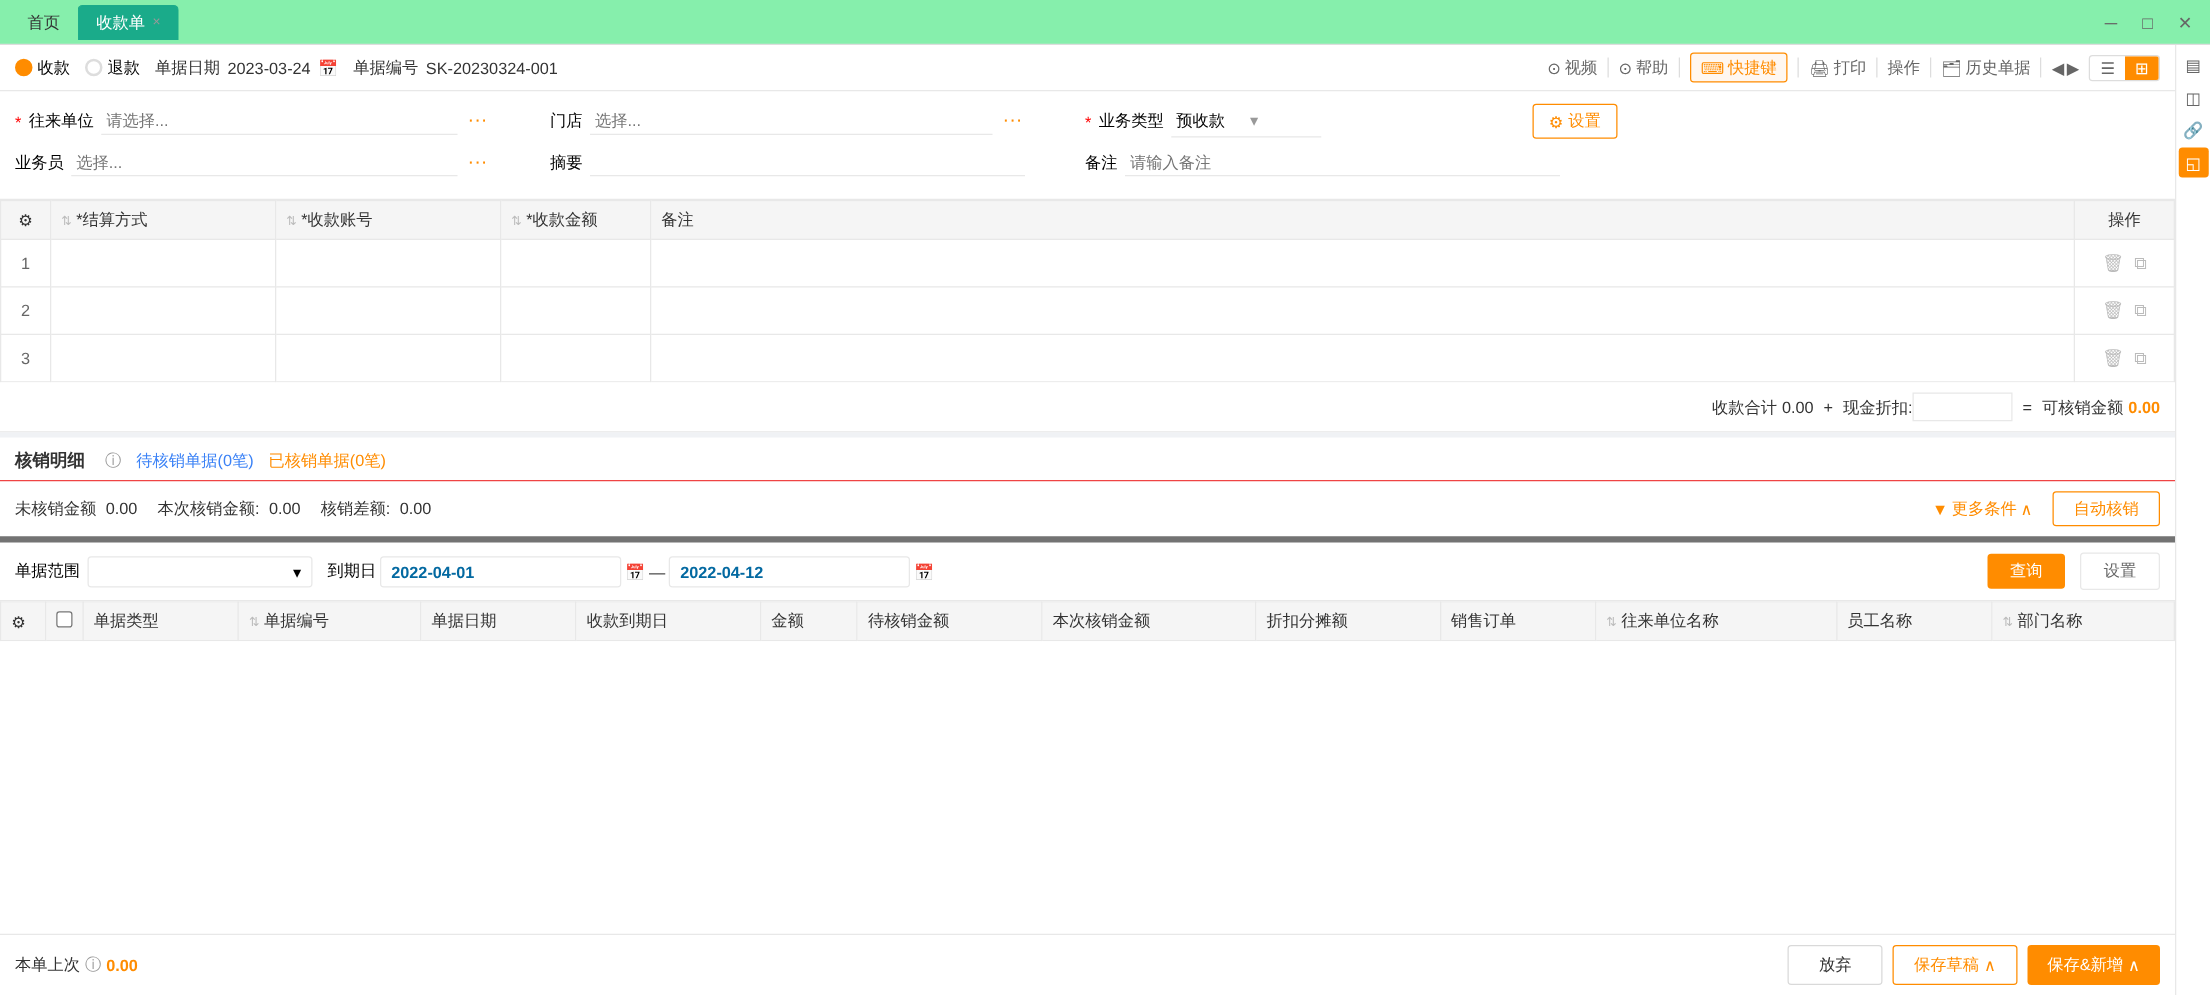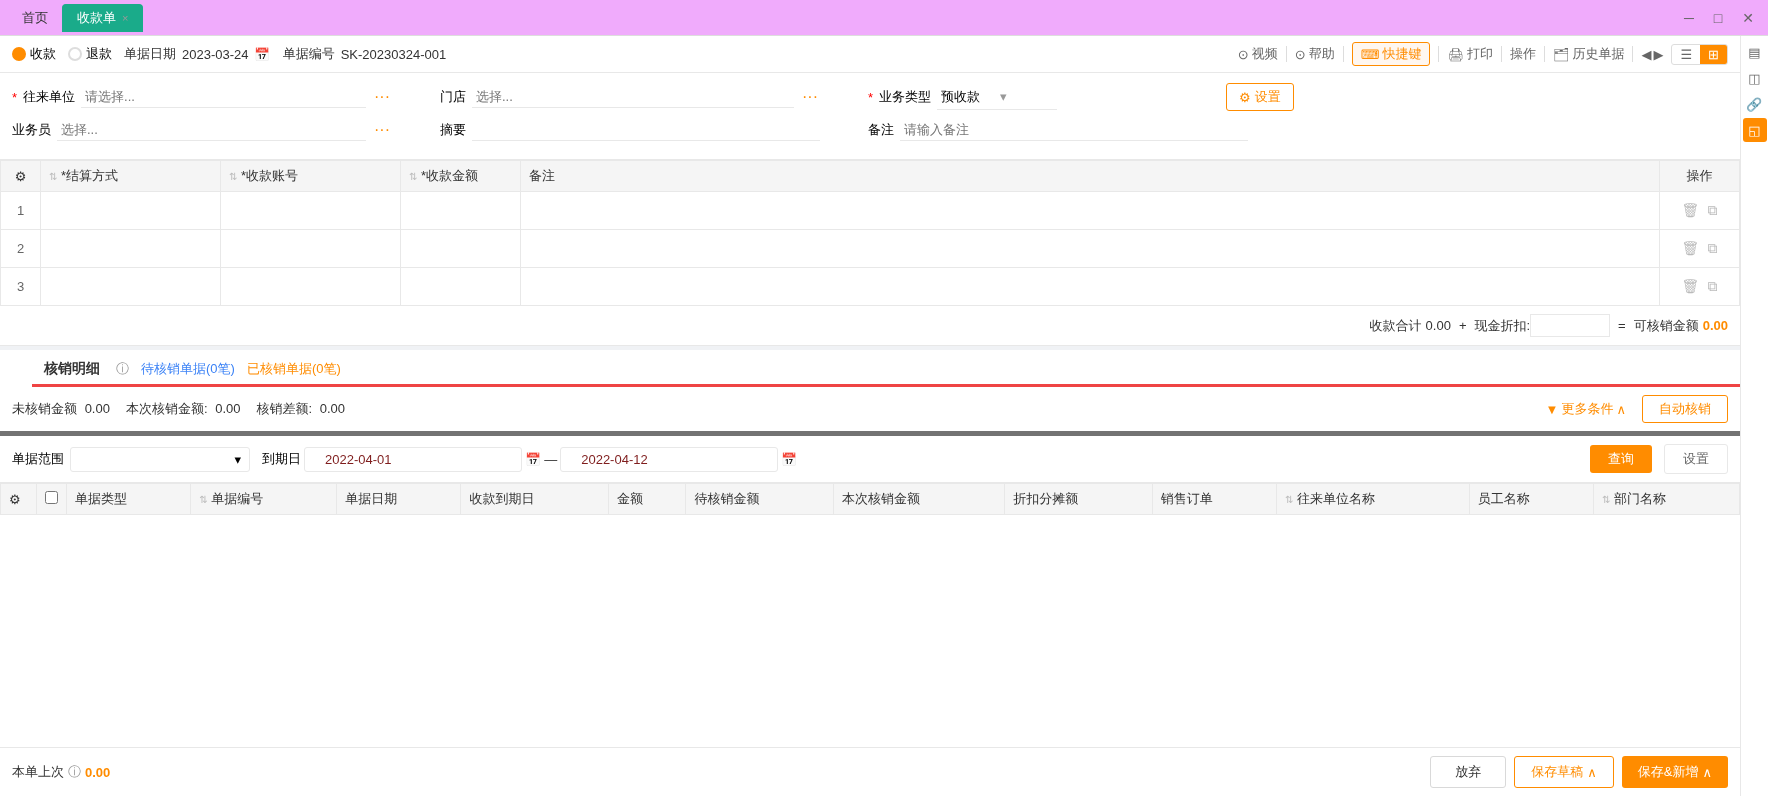--- a/index.html
+++ b/index.html
@@ -1,20 +1,20 @@
 <!DOCTYPE html>
 <html><head>
   <meta charset="utf-8">
   <style>
     * { box-sizing: border-box; margin: 0; padding: 0; font-family: 'Microsoft YaHei', Arial, sans-serif; font-size: 13px; }
     body { background: #f0f2f5; overflow: hidden; }
     
     
     .tab-bar {
-      display: flex; align-items: center; background: #f0abfc; height: 36px; padding: 0 8px;
+      display: flex; align-items: center; background: #86efac; height: 36px; padding: 0 8px;
       border-bottom: 1px solid #ddd;
     }
     .tab-item {
       display: flex; align-items: center; padding: 0 14px; height: 28px; cursor: pointer;
       border-radius: 4px 4px 0 0; font-size: 13px; color: #333;
     }
     .tab-item.home { background: transparent; color: #333; }
     .tab-item.active { background: #fff; color: #333; border: 1px solid #ddd; border-bottom: none; }
     .tab-close { margin-left: 6px; color: #999; font-size: 11px; cursor: pointer; }
     .window-controls { margin-left: auto; display: flex; gap: 8px; }
@@ -88,42 +88,42 @@
     }
     .summary-label { color: #333; }
     .summary-value { color: #333; }
     .summary-plus { color: #333; margin: 0 8px; }
     .summary-eq { color: #333; margin: 0 8px; }
     .summary-result { color: #ff8c00; font-weight: 600; }
     .discount-input { border: 1px solid #e8e8e8; padding: 3px 8px; width: 80px; text-align: right; }
     
     
     .reconcile-section { flex: 1; overflow: auto; border-top: 4px solid #f0f2f5; }
-    .reconcile-header { padding: 10px 12px 6px; display: flex; align-items: center; gap: 12px; border-bottom: 3px solid #ef4444; margin-left: 32px; }
+    .reconcile-header { padding: 10px 12px 6px; display: flex; align-items: center; gap: 12px; border-bottom: 1px solid #ef4444; }
     .section-title { font-size: 14px; font-weight: 600; color: #333; }
     .info-icon { color: #999; cursor: pointer; margin-left: 4px; }
     .tab-link { color: #ff8c00; cursor: pointer; font-size: 13px; }
     .tab-link.active { color: #3b82f6; font-weight: 500; }
     .reconcile-stats { display: flex; align-items: center; gap: 16px; padding: 8px 12px; border-bottom: 5px solid #737373; }
     .stat-item { color: #333; }
     .more-conditions { color: #ff8c00; cursor: pointer; display: flex; align-items: center; gap: 3px; margin-left: auto; }
     .auto-btn {
       background: #fff; border: 1px solid #ff8c00; color: #ff8c00;
       padding: 4px 16px; border-radius: 3px; cursor: pointer;
     }
     
     
     .filter-row { display: flex; align-items: center; gap: 12px; padding: 8px 12px; border-bottom: 1px solid #e8e8e8; }
     .filter-field { display: flex; align-items: center; gap: 6px; }
     .filter-select {
       border: 1px solid #e8e8e8; padding: 4px 8px; border-radius: 3px; min-width: 140px;
       display: flex; align-items: center; justify-content: space-between; cursor: pointer;
     }
     .date-field { display: flex; align-items: center; gap: 3px; }
-    .date-input { border: 1px solid #e8e8e8; padding: 4px 20px; border-radius: 3px; color: #7f1d1d; }
+    .date-input { border: 1px solid #e8e8e8; padding: 4px 8px; border-radius: 3px; color: #0369a1; font-weight: bold; }
     .date-sep { color: #333; }
     .cal-icon { color: #bbb; cursor: pointer; }
     .query-btn {
       background: #ff8c00; color: #fff; border: none; padding: 5px 18px;
       border-radius: 3px; cursor: pointer; margin-left: auto;
     }
     .settings-btn2 {
       background: #fff; border: 1px solid #e8e8e8; color: #666;
       padding: 5px 18px; border-radius: 3px; cursor: pointer;
     }

